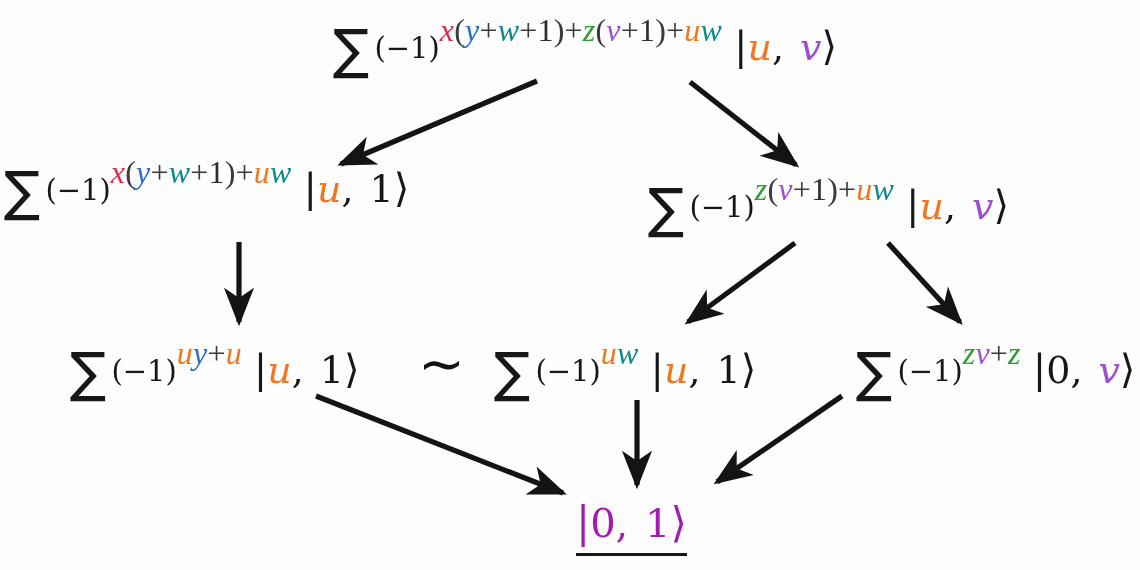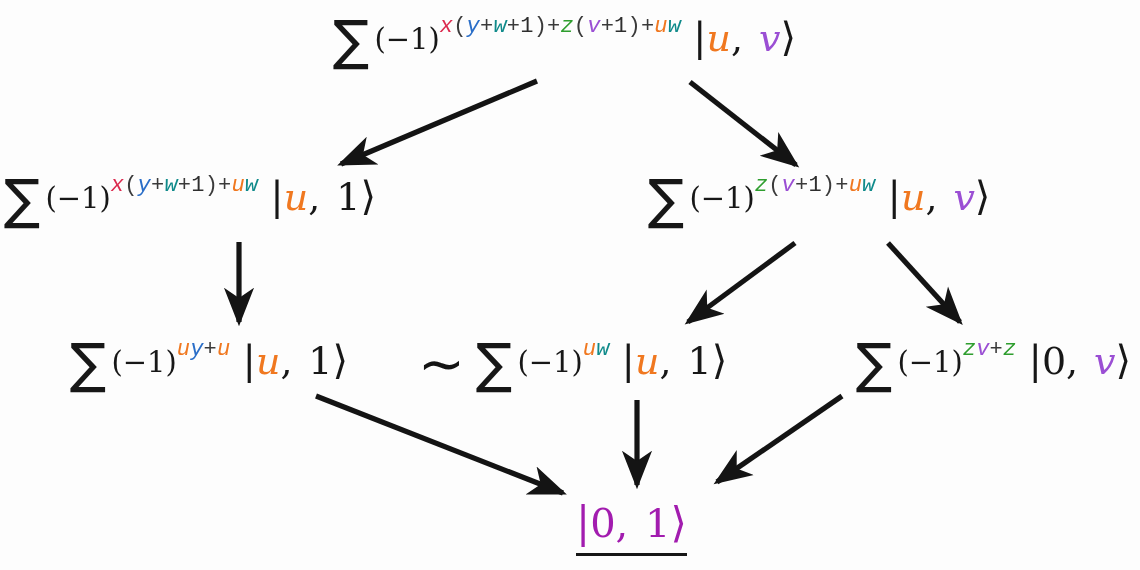--- a/index.html
+++ b/index.html
@@ -40,23 +40,23 @@
   }
   
   .base {
     font-size: 29px;
     font-family: "DejaVu Serif", serif;
     vertical-align: 0px;
     margin-left: 5px;
   }
   
   .exp {
-    font-size: 22px;
+    font-size: 32px;
     font-style: italic;
-    font-family: Liberation Mono, monospace;
+    font-family: Liberation Serif, serif;
     vertical-align: 17px;
     letter-spacing: 0.2px;
   }
   .exp .op {
     font-style: normal;
     color: #3a3a3a;
   }
   .exp .paren {
     font-style: normal;
     color: #3a3a3a;
@@ -134,35 +134,35 @@
       <line x1="316" y1="396" x2="563" y2="493"></line>
       <line x1="637" y1="400" x2="637" y2="485"></line>
       <line x1="842" y1="396" x2="717" y2="482"></line>
     </g>
   </svg>
 
   <div class="node" style="left:333px; top:14px;">
     <span class="sum">∑</span><span class="base">(−1)</span><span class="exp"><span style="color:#dc2a4e">x</span><span class="paren">(</span><span style="color:#2a6ec8">y</span><span class="op">+</span><span style="color:#0f8a8a">w</span><span class="op">+</span><span class="num">1</span><span class="paren">)</span><span class="op">+</span><span style="color:#2f9e2f">z</span><span class="paren">(</span><span style="color:#9b4fd4">v</span><span class="op">+</span><span class="num">1</span><span class="paren">)</span><span class="op">+</span><span style="color:#f07820">u</span><span style="color:#0f8a8a">w</span></span><span class="ket"><span class="bar">|</span><span class="var" style="color:#f07820">u</span><span class="comma">, </span> <span class="var" style="color:#9b4fd4">v</span><span class="angle">⟩</span></span>
   </div>
 
-  <div class="node" style="left:4px; top:173px;">
+  <div class="node" style="left:4px; top:156px;">
     <span class="sum">∑</span><span class="base">(−1)</span><span class="exp"><span style="color:#dc2a4e">x</span><span class="paren">(</span><span style="color:#2a6ec8">y</span><span class="op">+</span><span style="color:#0f8a8a">w</span><span class="op">+</span><span class="num">1</span><span class="paren">)</span><span class="op">+</span><span style="color:#f07820">u</span><span style="color:#0f8a8a">w</span></span><span class="ket"><span class="bar">|</span><span class="var" style="color:#f07820">u</span><span class="comma">, </span> <span class="lit">1</span><span class="angle">⟩</span></span>
   </div>
 
   <div class="node" style="left:648px; top:173px;">
     <span class="sum">∑</span><span class="base">(−1)</span><span class="exp"><span style="color:#2f9e2f">z</span><span class="paren">(</span><span style="color:#9b4fd4">v</span><span class="op">+</span><span class="num">1</span><span class="paren">)</span><span class="op">+</span><span style="color:#f07820">u</span><span style="color:#0f8a8a">w</span></span><span class="ket"><span class="bar">|</span><span class="var" style="color:#f07820">u</span><span class="comma">, </span> <span class="var" style="color:#9b4fd4">v</span><span class="angle">⟩</span></span>
   </div>
 
   <div class="node" style="left:70px; top:337px;">
     <span class="sum">∑</span><span class="base">(−1)</span><span class="exp"><span style="color:#f07820">u</span><span style="color:#2a6ec8">y</span><span class="op">+</span><span style="color:#f07820">u</span></span><span class="ket"><span class="bar">|</span><span class="var" style="color:#f07820">u</span><span class="comma">, </span> <span class="lit">1</span><span class="angle">⟩</span></span>
   </div>
 
   <div class="tilde" style="left:418px; top:336px;">∼</div>
 
-  <div class="node" style="left:476px; top:337px;">
+  <div class="node" style="left:494px; top:337px;">
     <span class="sum">∑</span><span class="base">(−1)</span><span class="exp"><span style="color:#f07820">u</span><span style="color:#0f8a8a">w</span></span><span class="ket"><span class="bar">|</span><span class="var" style="color:#f07820">u</span><span class="comma">, </span> <span class="lit">1</span><span class="angle">⟩</span></span>
   </div>
 
   <div class="node" style="left:856px; top:337px;">
     <span class="sum">∑</span><span class="base">(−1)</span><span class="exp"><span style="color:#2f9e2f">z</span><span style="color:#9b4fd4">v</span><span class="op">+</span><span style="color:#2f9e2f">z</span></span><span class="ket"><span class="bar">|</span><span class="lit">0</span><span class="comma">, </span> <span class="var" style="color:#9b4fd4">v</span><span class="angle">⟩</span></span>
   </div>
 
   <div class="terminal" style="left:576px; top:498px;">
     <span><span class="bar">|</span><span class="lit">0</span><span class="comma">, </span> <span class="lit">1</span><span class="angle">⟩</span></span>
   </div>

